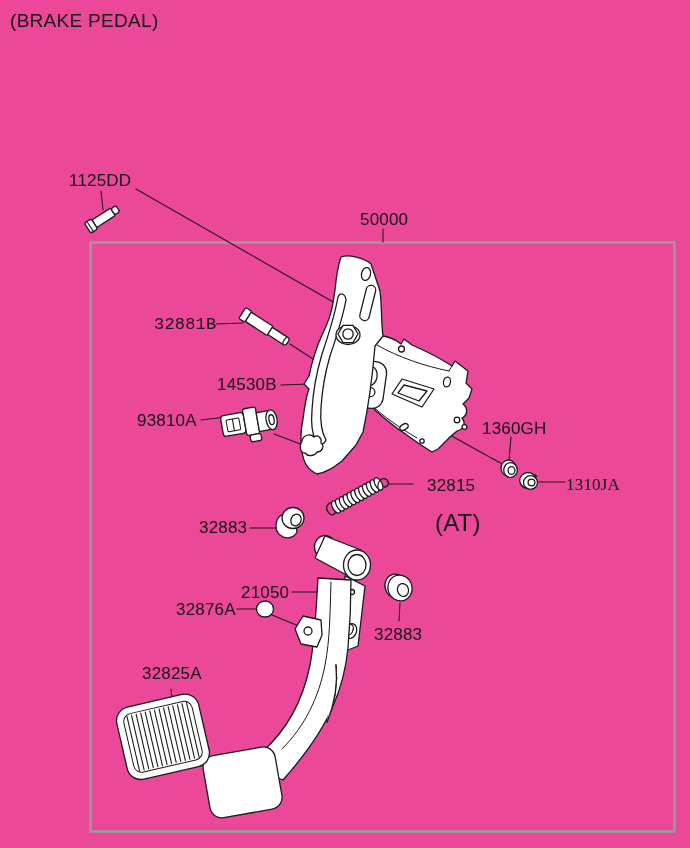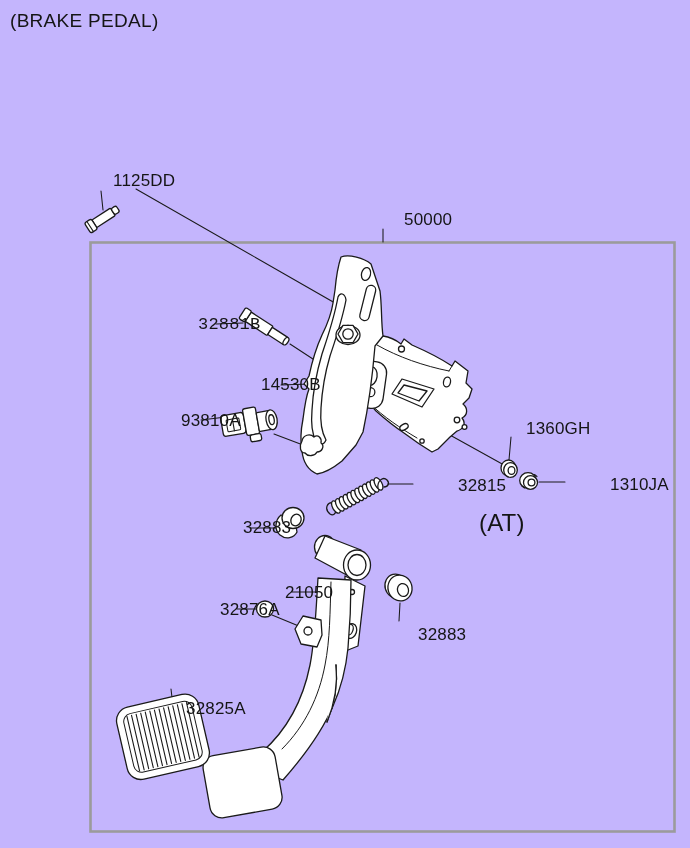--- a/index.html
+++ b/index.html
@@ -1,28 +1,28 @@
 <!DOCTYPE html>
 <html><head>
 <meta charset="utf-8">
 <style>
   html,body{margin:0;padding:0;background:#fff;}
-  #stage{position:relative;width:690px;height:848px;background:#c4b5fd;overflow:hidden;
+  #stage{position:relative;width:690px;height:848px;background:#ec4899;overflow:hidden;
          font-family:"Liberation Sans",sans-serif;}
   #stage svg{position:absolute;left:0;top:0;}
   .dwg path,.dwg ellipse,.dwg circle,.dwg rect,.dwg polygon{
       fill:#fff;stroke:#1a1a1a;stroke-width:1.3;stroke-linejoin:round;stroke-linecap:round;}
   .dwg line{stroke:#1a1a1a;stroke-width:1.1;stroke-linecap:round;}
   .dwg .nofill{fill:none;}
   .dwg .thin{stroke-width:1;fill:none;}
   .leaders path{fill:none;stroke:#1a1a1a;stroke-width:1.05;stroke-linecap:round;}
   .frame{fill:none;stroke:#9b9b9b;stroke-width:2.6;}
   .slotblack{fill:none;stroke:#1a1a1a;stroke-width:8;stroke-linecap:round;}
   .slotwhite{fill:none;stroke:#ffffff;stroke-width:5.4;stroke-linecap:round;}
-  .lbl{position:absolute;font-size:17px;color:#151515;white-space:nowrap;letter-spacing:.2px;margin-left:44px;}
+  .lbl{position:absolute;font-size:17px;color:#151515;white-space:nowrap;letter-spacing:.2px;}
   .ttl{position:absolute;font-size:19px;color:#151515;white-space:nowrap;letter-spacing:.3px;}
 </style>
 </head>
 <body>
 
 <div id="stage">
 
 <svg width="690" height="848" viewBox="0 0 690 848">
 
   <rect class="frame" x="90.5" y="242.5" width="584" height="589"></rect>
@@ -212,22 +212,22 @@
   </g>
 </svg>
 
 <div class="ttl" style="left:10px;top:10px;">(BRAKE PEDAL)</div>
 <div class="lbl" style="left:69px;top:171px;">1125DD</div>
 <div class="lbl" style="left:360px;top:210px;">50000</div>
 <div class="lbl" style="left:154px;top:315px;font-family:Liberation Mono, monospace;">32881B</div>
 <div class="lbl" style="left:217px;top:375px;">14530B</div>
 <div class="lbl" style="left:137px;top:411px;">93810A</div>
 <div class="lbl" style="left:482px;top:419px;">1360GH</div>
-<div class="lbl" style="left:414px;top:476px;">32815</div>
-<div class="lbl" style="left:566px;top:475px;">1310JA</div>
+<div class="lbl" style="left:427px;top:476px;">32815</div>
+<div class="lbl" style="left:566px;top:475px;font-family:Liberation Serif, serif;">1310JA</div>
 <div class="lbl" style="left:435px;top:509px;font-size:24px;">(AT)</div>
 <div class="lbl" style="left:199px;top:518px;">32883</div>
 <div class="lbl" style="left:241px;top:583px;">21050</div>
 <div class="lbl" style="left:176px;top:600px;">32876A</div>
 <div class="lbl" style="left:374px;top:625px;">32883</div>
-<div class="lbl" style="left:142px;top:699px;">32825A</div>
+<div class="lbl" style="left:142px;top:664px;">32825A</div>
 
 </div>
 
 </body></html>

